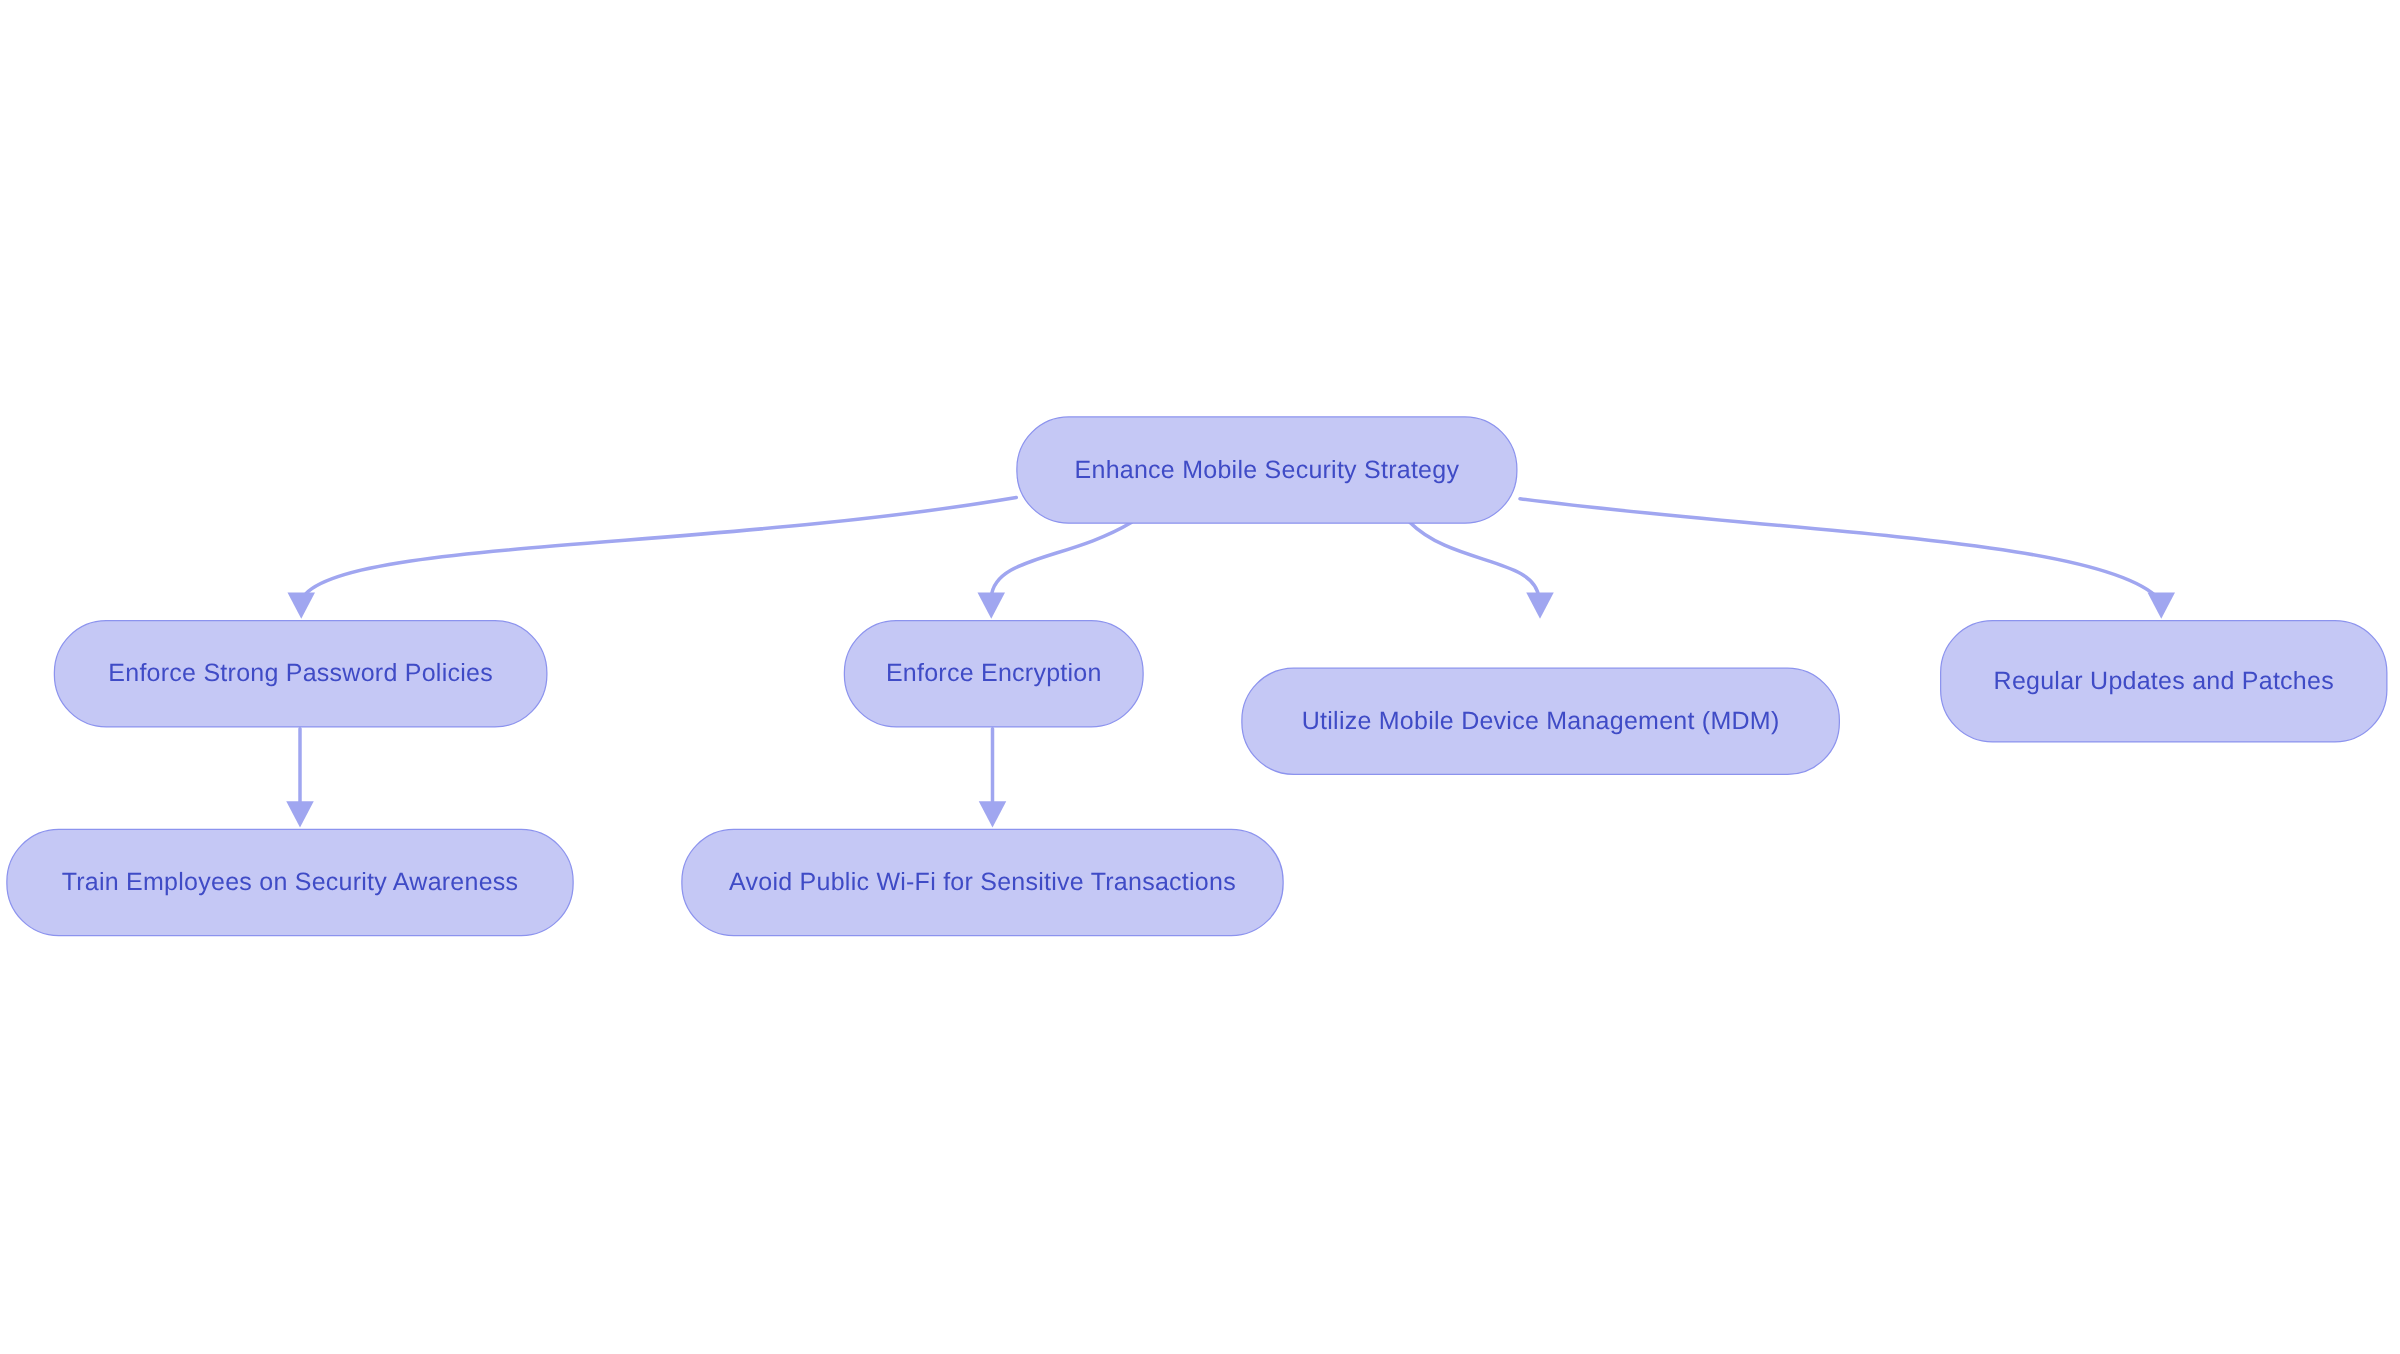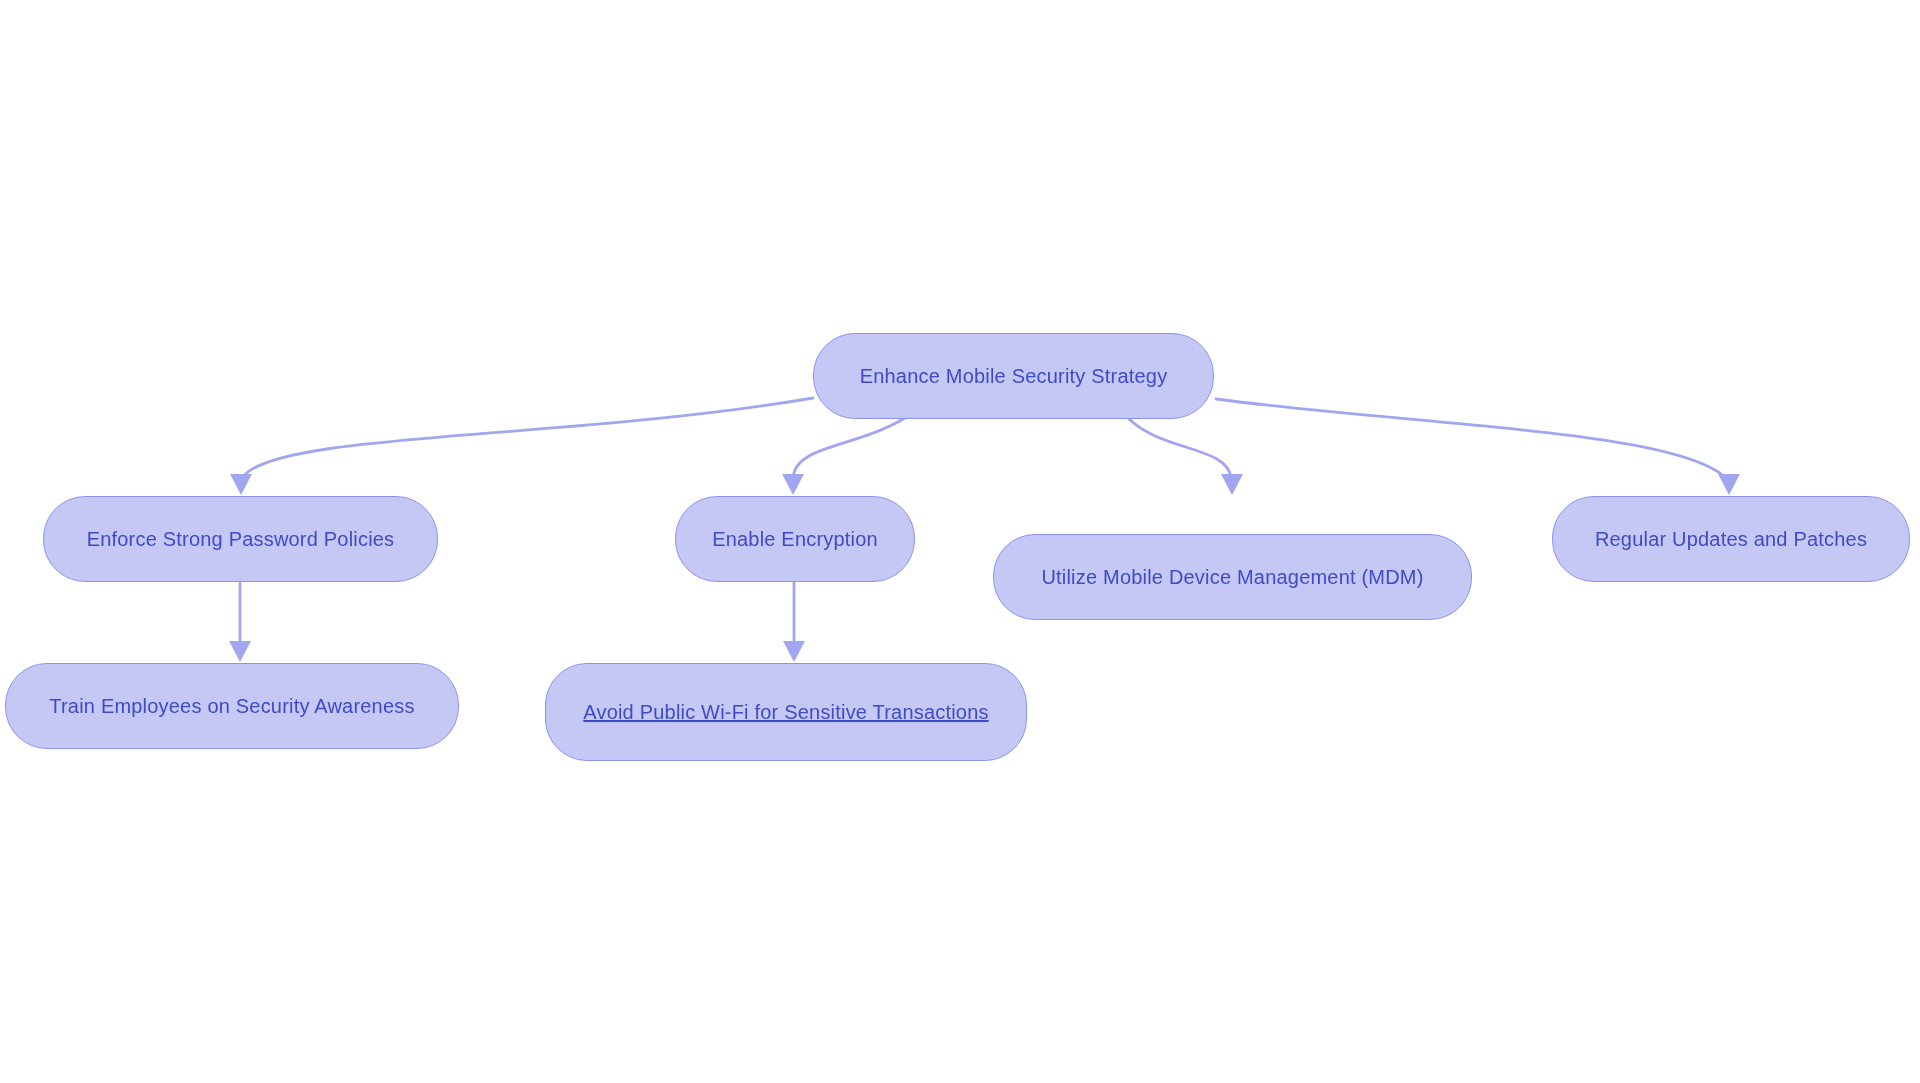--- a/index.html
+++ b/index.html
@@ -51,23 +51,23 @@
     color: var(--text);
     font-size: 20px;
     white-space: nowrap;
     letter-spacing: 0.2px;
   }
   
   .n-root      { left: 813px;  top: 333px; width: 401px; height: 86px; }
   .n-passwords { left: 43px;   top: 496px; width: 395px; height: 86px; }
   .n-encrypt   { left: 675px;  top: 496px; width: 240px; height: 86px; }
   .n-mdm       { left: 993px;  top: 496px; width: 479px; height: 86px; margin-top: 38px; }
-  .n-updates   { left: 1552px; top: 496px; width: 358px; height: 86px; }
+  .n-updates   { left: 1552px; top: 496px; width: 358px; height: 98px; }
   .n-training  { left: 5px;   top: 663px; width: 454px; height: 86px; }
-  .n-wifi      { left: 545px;  top: 663px; width: 482px; height: 98px; text-decoration: underline; }
+  .n-wifi      { left: 545px;  top: 663px; width: 482px; height: 86px; }
 </style>
 </head>
 <body>
 
 <div class="canvas">
 
   <svg class="edges" width="1920" height="1083" viewBox="0 0 1920 1083" aria-hidden="true">
 
     <path d="M 813,398 C 566,440 275,432 243,477"></path>
     <polygon points="230,474 252,474 241,495"></polygon>
@@ -90,21 +90,21 @@
 
   <div class="node n-passwords">
     <span>Enforce Strong Password Policies</span>
   </div>
 
   <div class="node n-root">
     <span>Enhance Mobile Security Strategy</span>
   </div>
 
   <div class="node n-encrypt">
-    <span>Enable Encryption</span>
+    <span>Enforce Encryption</span>
   </div>
 
   <div class="node n-mdm">
     <span>Utilize Mobile Device Management (MDM)</span>
   </div>
 
   <div class="node n-updates">
     <span>Regular Updates and Patches</span>
   </div>
 

